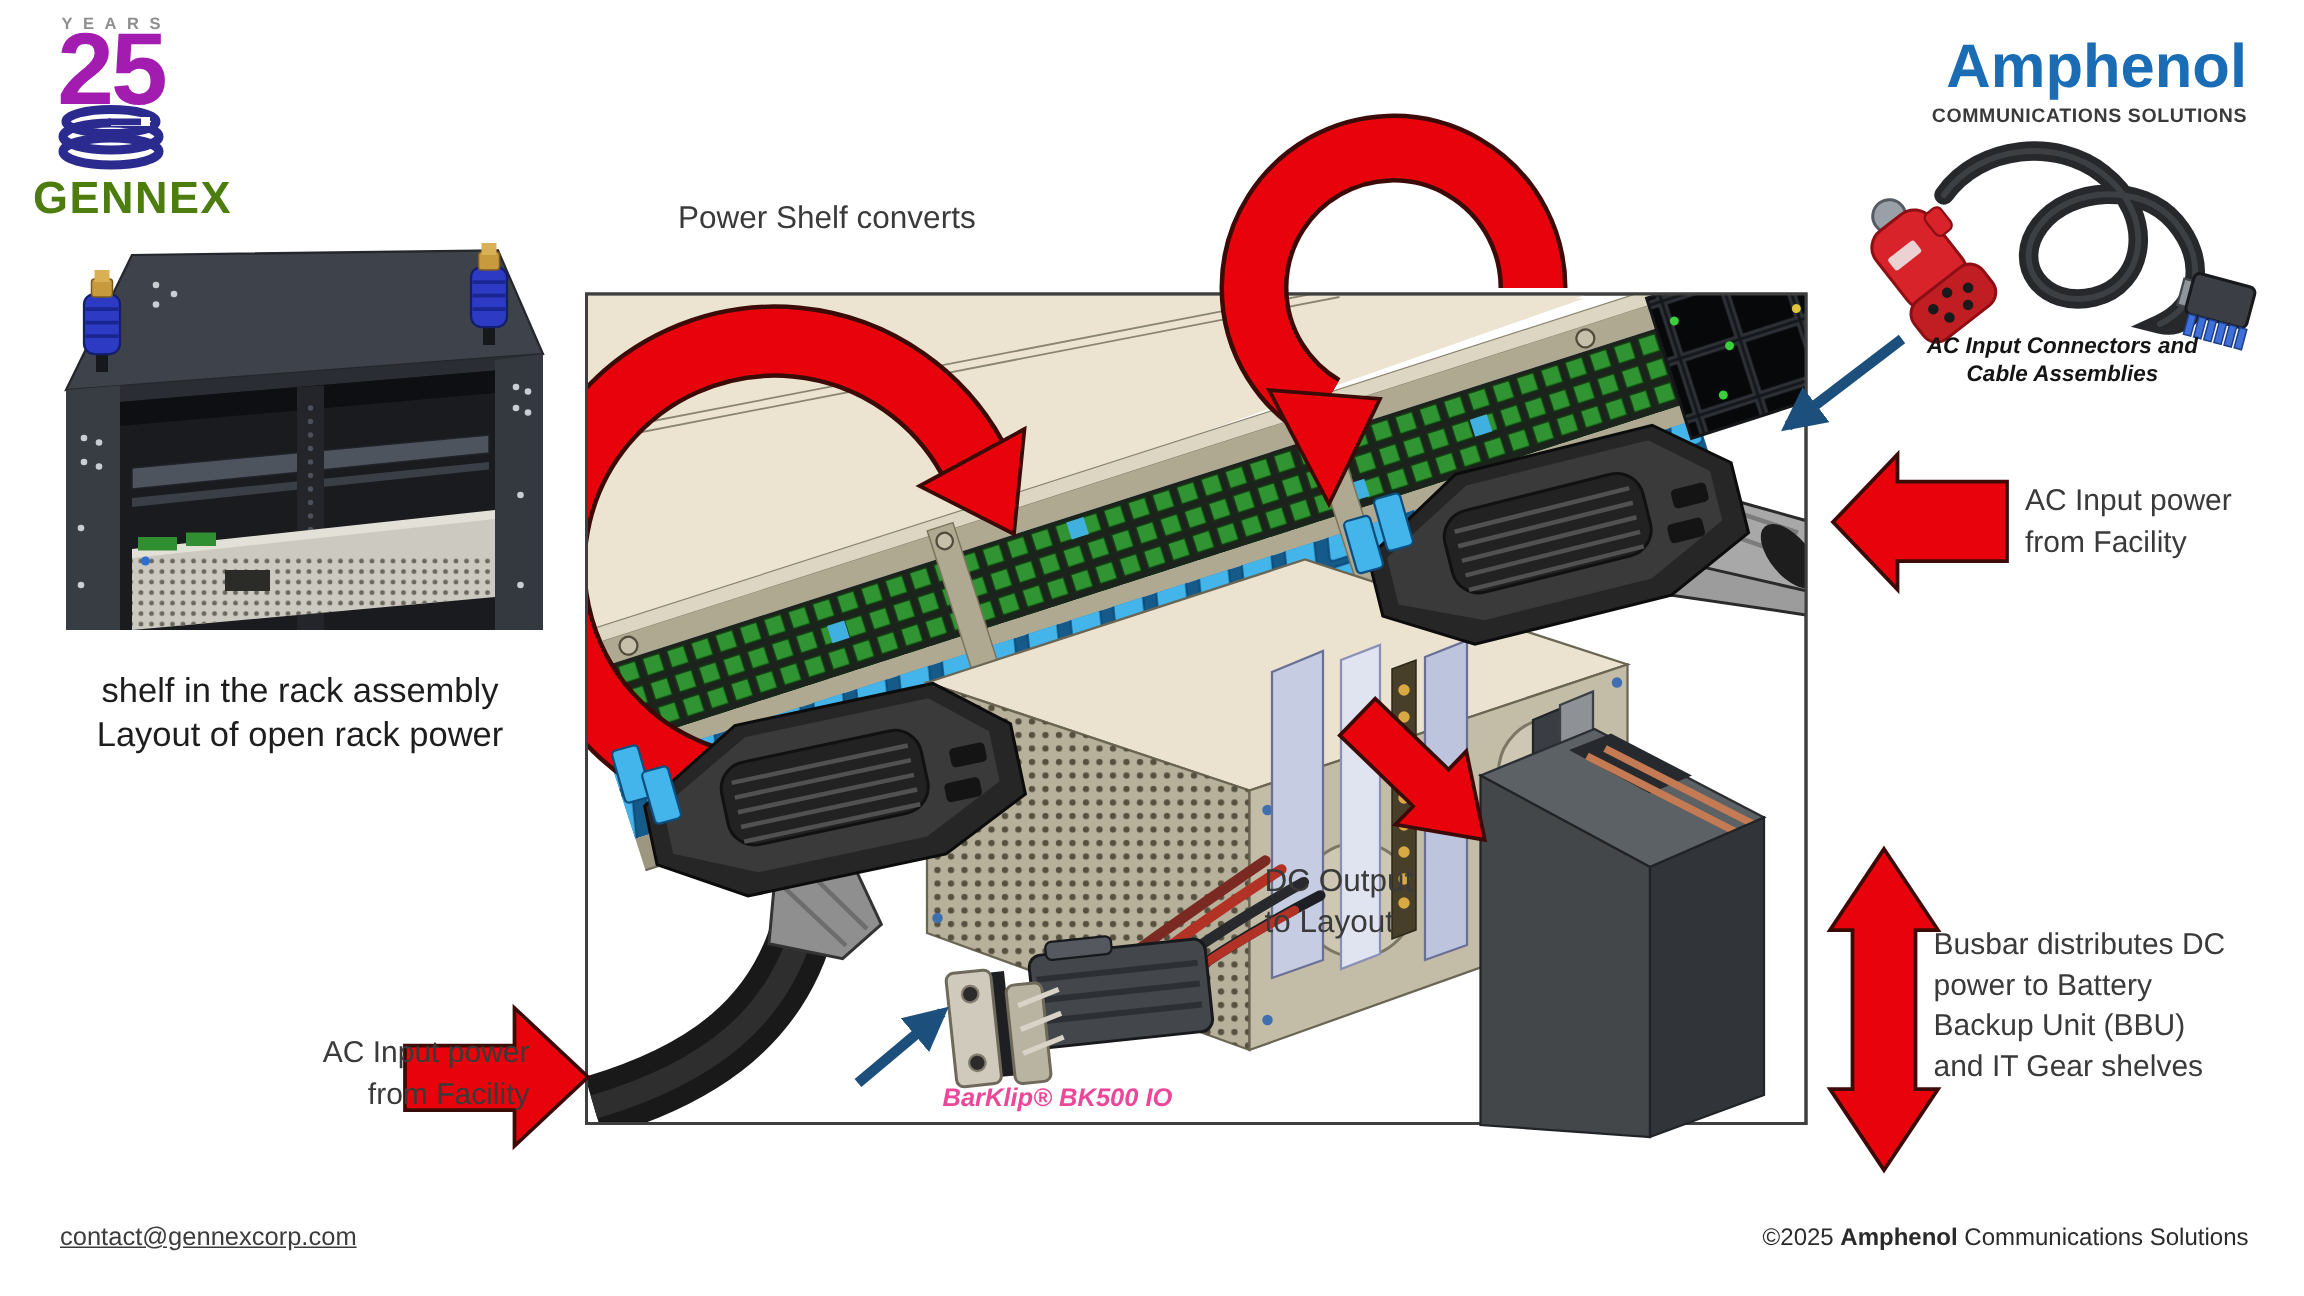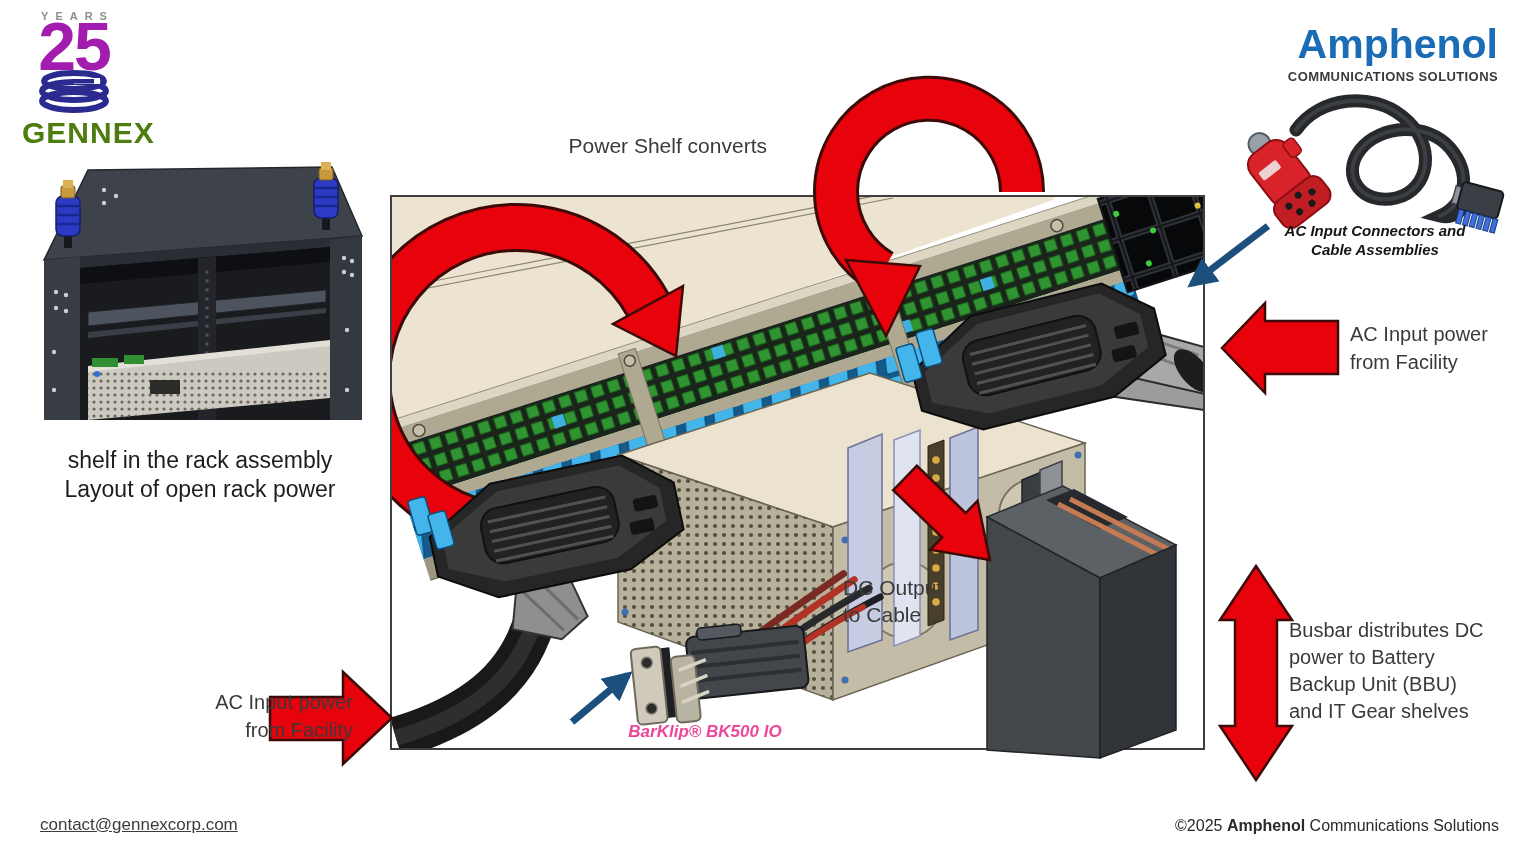--- a/index.html
+++ b/index.html
@@ -11,21 +11,21 @@
   .gennex{left:22px;top:10px;width:104px;text-align:center;}
   .gx-years{font-size:11px;font-weight:bold;color:#8e8e8e;letter-spacing:7px;margin-left:7px;}
   .gx-25{font-size:68px;font-weight:bold;color:#a21caf;line-height:48px;letter-spacing:-2px;}
   .gx-name{font-size:30px;font-weight:bold;color:#4d7c0f;letter-spacing:1px;margin-top:2px;}
   
   .amph{right:38px;top:22px;text-align:right;}
   .am-name{font-size:41px;font-weight:bold;color:#1a6cb5;line-height:44px;letter-spacing:0px;}
   .am-div{font-size:13px;font-weight:bold;color:#3a3a3a;letter-spacing:0.4px;margin-top:3px;}
   
   .caption{left:33px;top:446px;width:334px;text-align:center;font-size:23px;line-height:29px;color:#1d1d1d;}
-  .pshelf{left:452px;top:133px;width:315px;text-align:right;font-size:21px;line-height:26px;}
+  .pshelf{left:452px;top:133px;width:315px;text-align:left;font-size:21px;line-height:26px;}
   .dcout{left:843px;top:574px;font-size:21px;line-height:27px;}
   .barklip{left:585px;top:722px;width:240px;text-align:center;font-size:17px;font-weight:bold;font-style:italic;color:#ec4899;}
   .acconn{left:1252px;top:221px;width:246px;text-align:center;font-size:15px;line-height:19px;font-weight:bold;font-style:italic;color:#141414;}
   .acright{left:1350px;top:320px;font-size:20px;line-height:28px;}
   .busbartxt{left:1289px;top:617px;font-size:20px;line-height:27px;}
   .acleft{left:140px;top:688px;width:213px;text-align:right;font-size:20px;line-height:28px;}
   .footL{left:40px;top:815px;font-size:17px;color:#3c3c3c;text-decoration:underline;}
   .footR{right:37px;top:817px;font-size:16px;color:#2a2a2a;}
   .footR b{font-weight:bold;}
   svg{display:block;}
@@ -357,21 +357,21 @@
   <div>shelf in the rack assembly</div>
   <div>Layout of open rack power</div>
 </div>
 
 <div class="abs pshelf txt">
   <div>Power Shelf converts</div>
 </div>
 
 <div class="abs dcout txt">
   <div>DC Output</div>
-  <div>to Cable</div>
+  <div>to Layout</div>
 </div>
 
 <div class="abs barklip">BarKlip® BK500 IO</div>
 
 <div class="abs acconn">
   <div>AC Input Connectors and</div>
   <div>Cable Assemblies</div>
 </div>
 
 <div class="abs acright txt">

